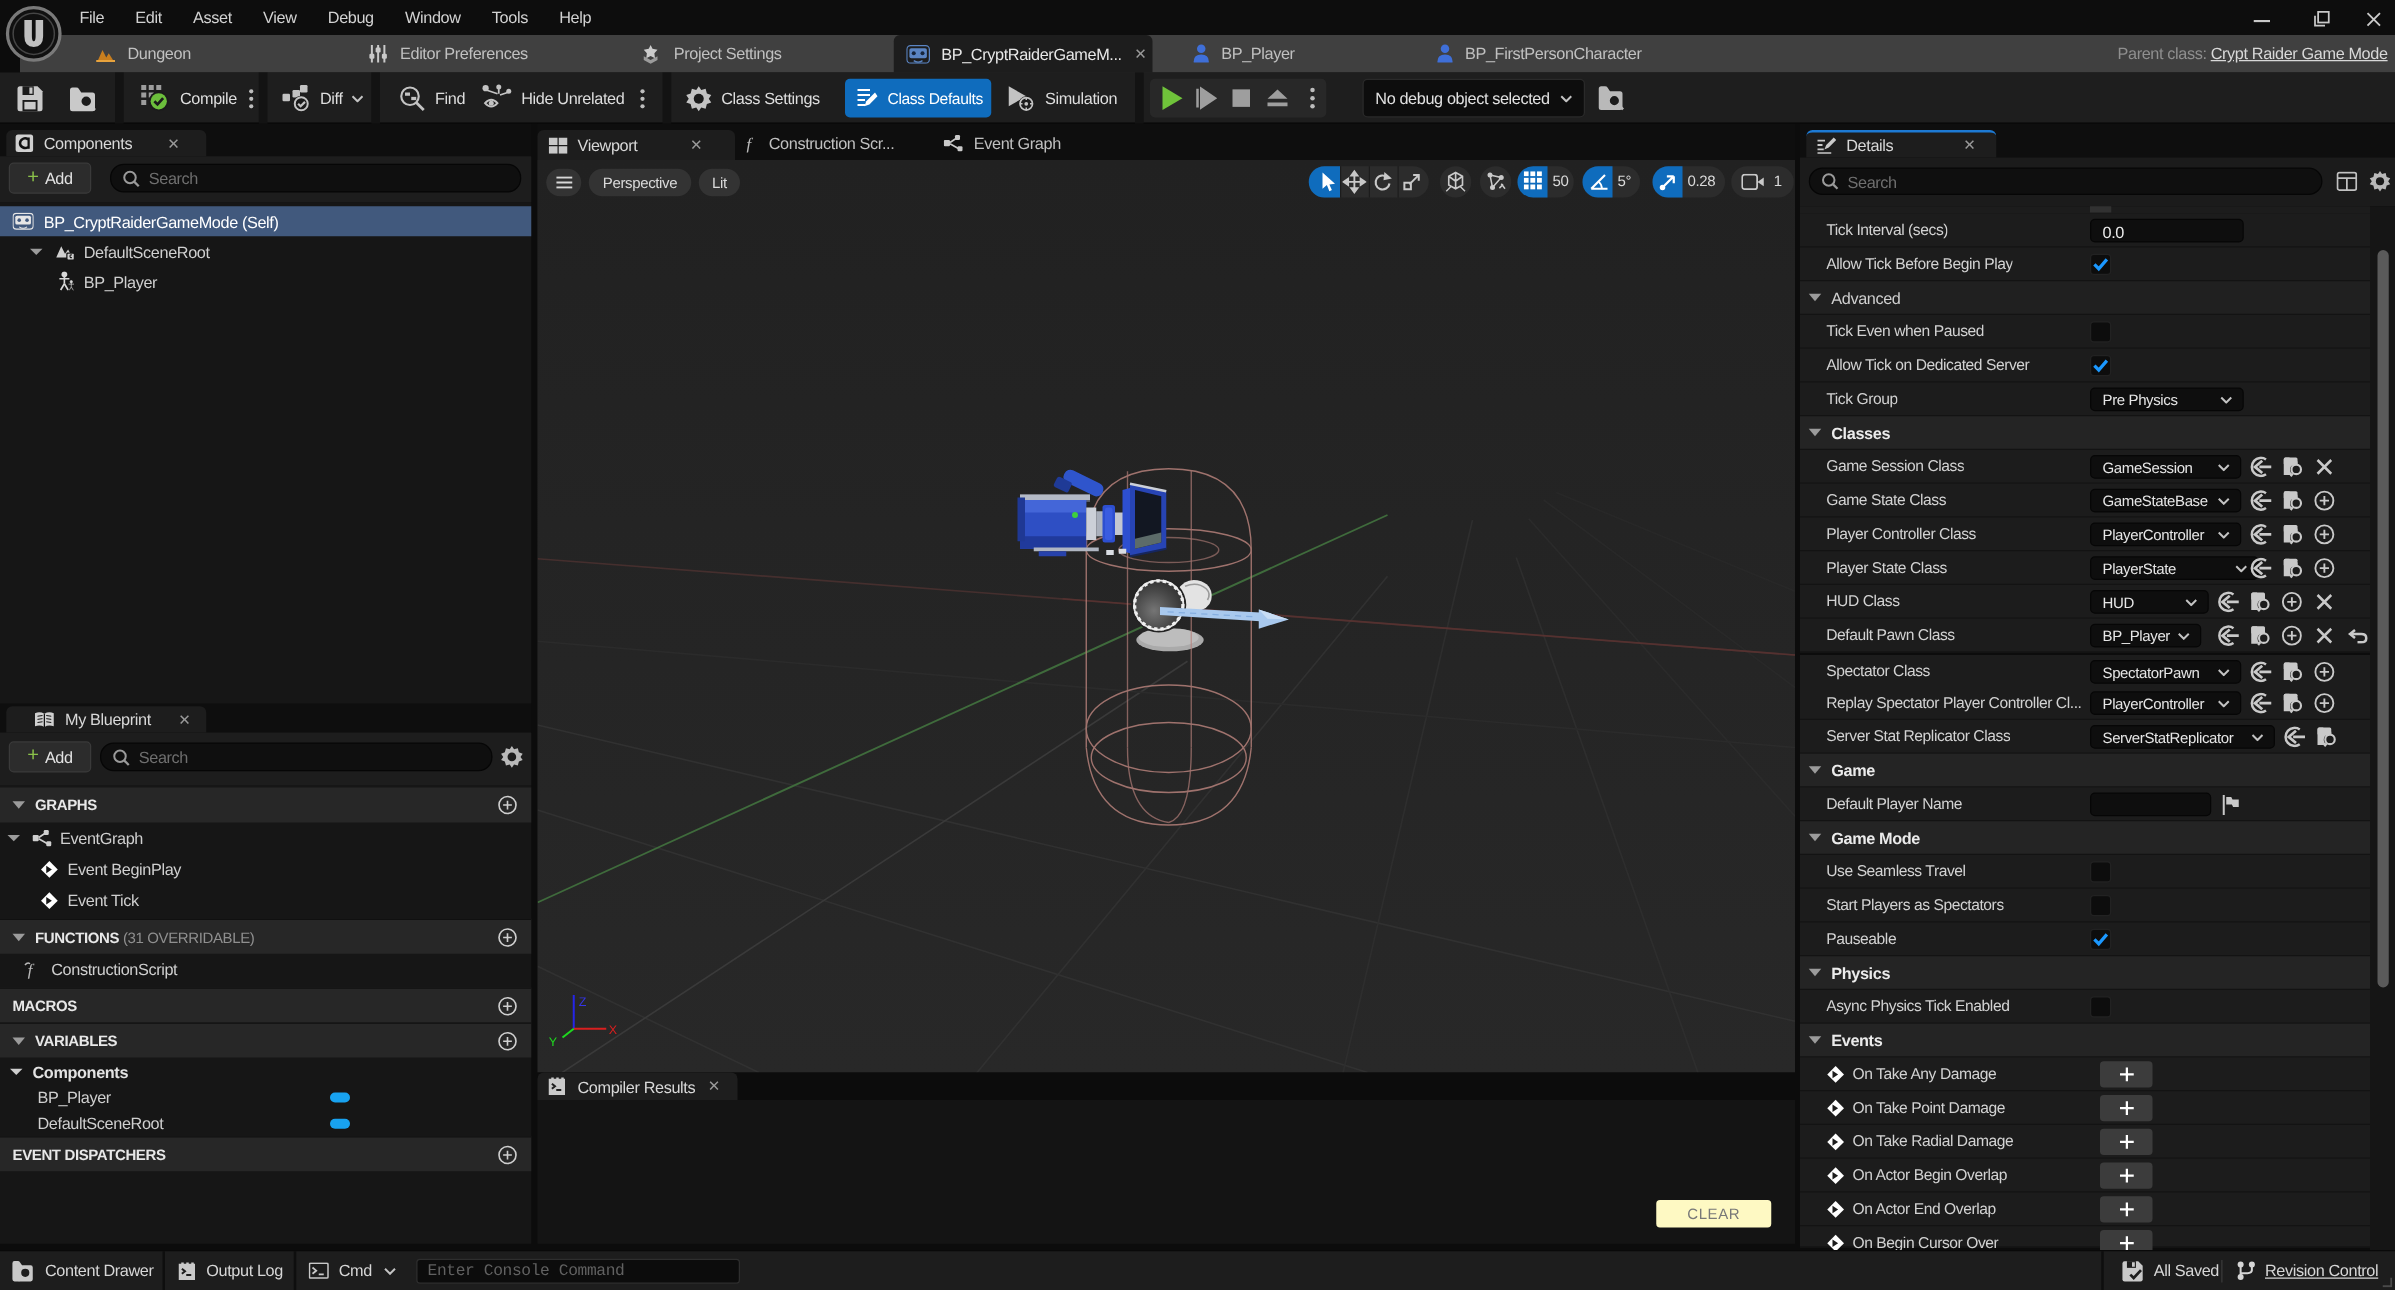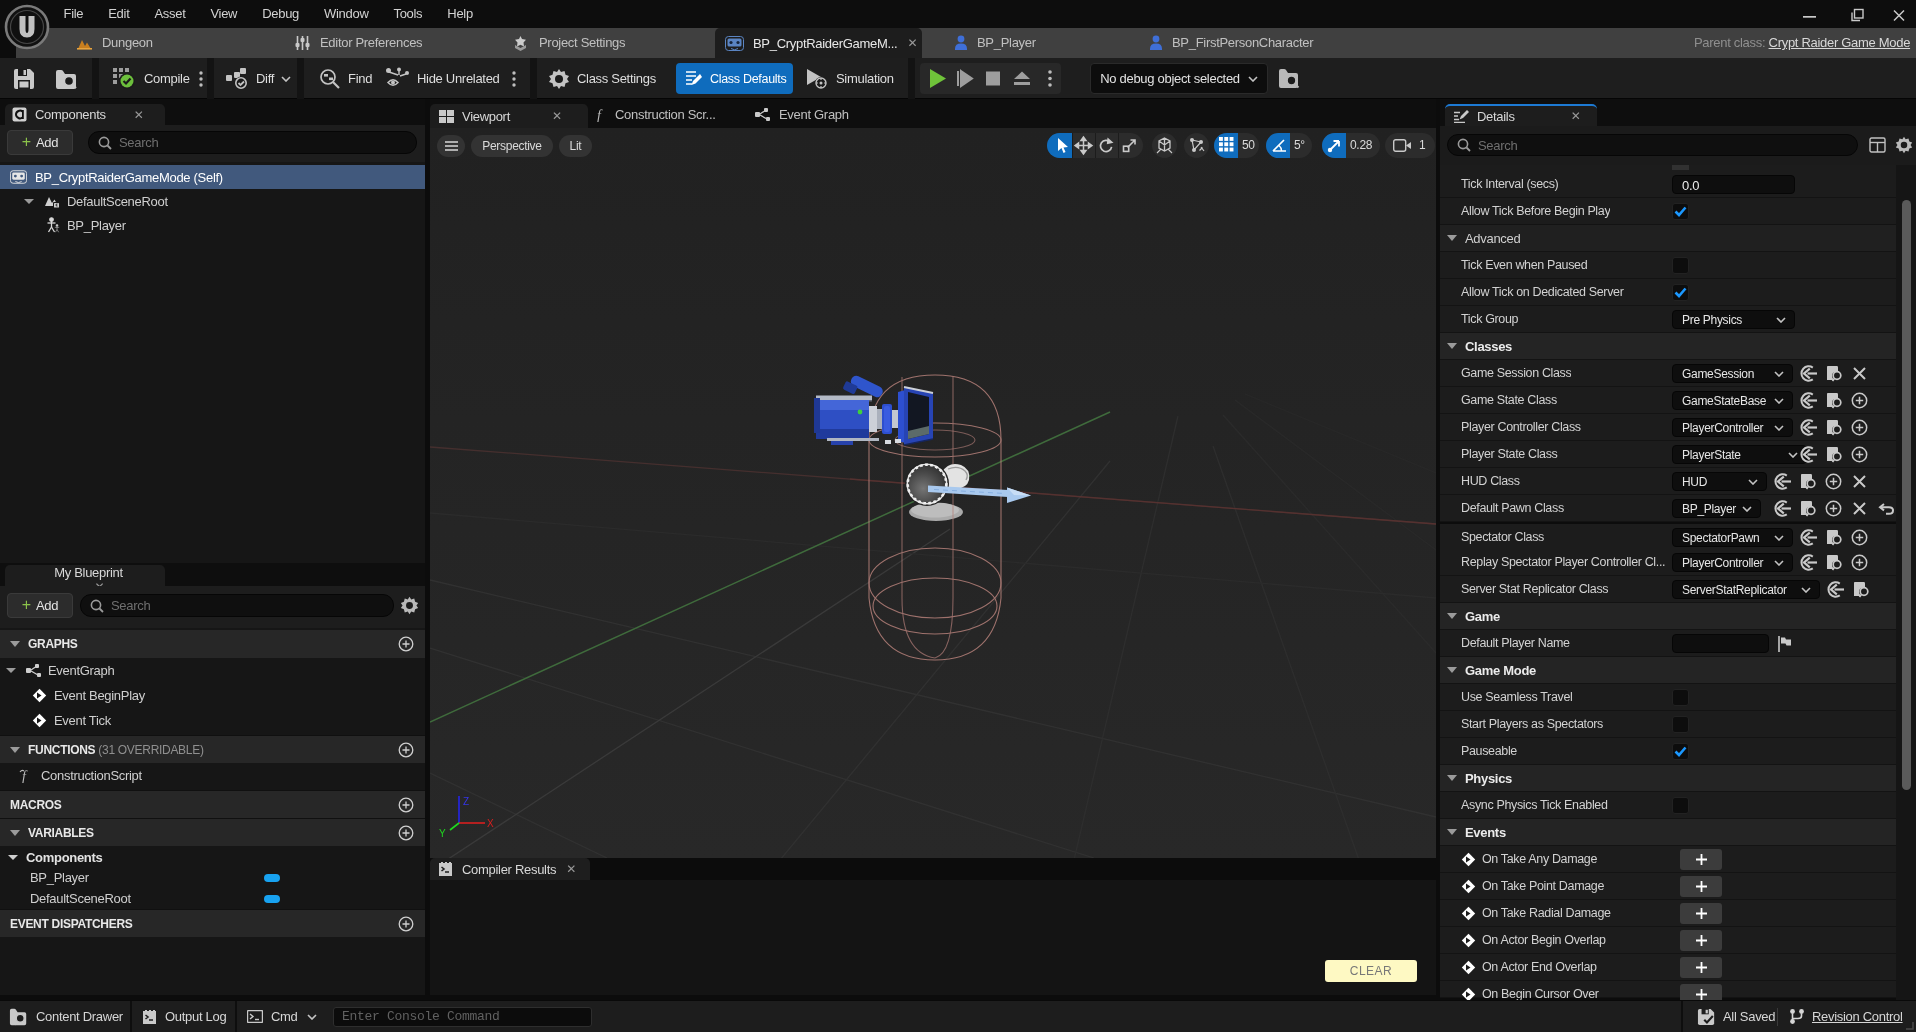--- a/index.html
+++ b/index.html
@@ -303,21 +303,21 @@
           <line x1="1.5" y1="6" x2="9.5" y2="6"></line>
           <line x1="5.5" y1="10" x2="2.5" y2="15"></line>
           <line x1="5.5" y1="10" x2="8.5" y2="15"></line>
         </g>
       </svg>
     <span style="color:#cfcfcf;font-size:13px;">BP_Player</span>
   </div>
 </div>
 
 <div class="panel-tabbar" style="left:0;top:563px;width:425px;height:23px;"></div>
-<div class="ptab" style="left:5px;top:565px;width:160px;height:21px;padding-left:7px;flex-direction:column;">
+<div class="ptab" style="left:5px;top:565px;width:160px;height:21px;padding-left:22px;">
   <svg width="17" height="14" viewBox="0 0 17 14" style="margin-right:8px">
       <path d="M8.5 2 Q5 0 1 1.5 L1 12 Q5 10.5 8.5 12.5 Q12 10.5 16 12 L16 1.5 Q12 0 8.5 2 Z" fill="#d0d0d0"></path>
       <line x1="8.5" y1="2" x2="8.5" y2="12.5" stroke="#111" stroke-width="1"></line>
       <g stroke="#111" stroke-width="0.8">
         <line x1="3" y1="4" x2="7" y2="3.4"></line>
         <line x1="3" y1="6.5" x2="7" y2="5.9"></line>
         <line x1="3" y1="9" x2="7" y2="8.4"></line>
         <line x1="10" y1="3.4" x2="14" y2="4"></line>
         <line x1="10" y1="5.9" x2="14" y2="6.5"></line>
         <line x1="10" y1="8.4" x2="14" y2="9"></line>

